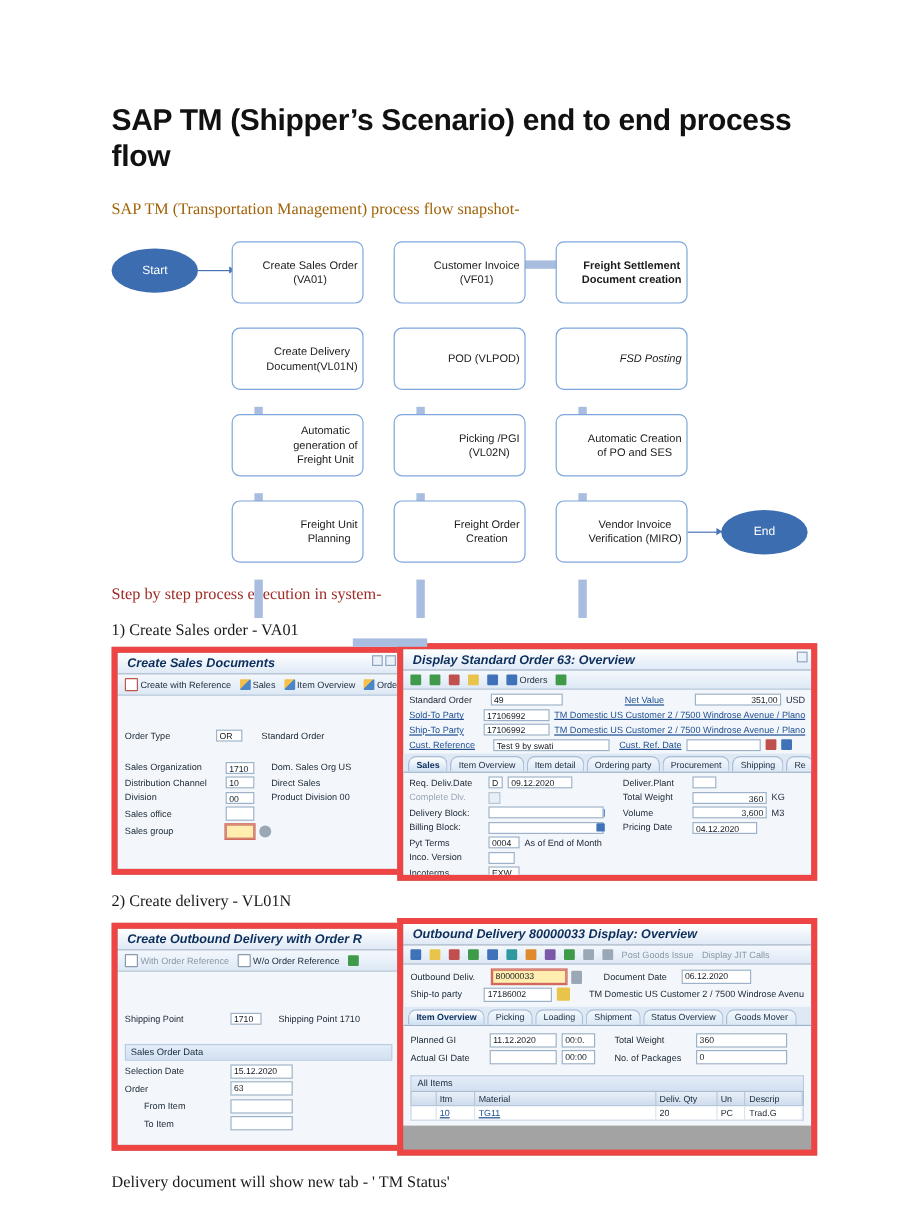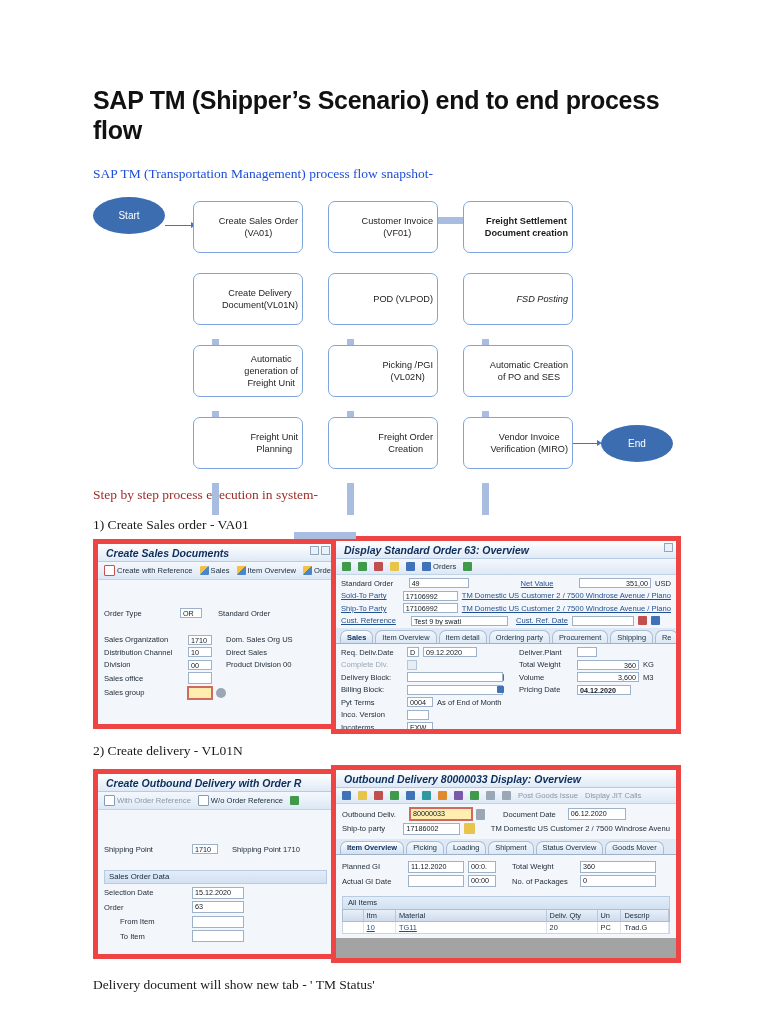--- a/index.html
+++ b/index.html
@@ -34,21 +34,21 @@
     font-size: 25px;
     line-height: 1.18;
     letter-spacing: -0.3px;
     color: #111111;
     margin: 0 0 20px 0;
   }
   .lead-text {
     font-family: "Liberation Serif", serif;
     font-size: 13.5px;
     line-height: 1.35;
-    color: #1d4ed8;
+    color: #a16207;
     margin: 0 0 10px 0;
   }
   .section-red {
     font-family: "Liberation Serif", serif;
     font-size: 13.5px;
     font-weight: normal;
     color: #9e2b26;
     margin: 14px 0 14px 0;
   }
   .step-heading {
@@ -289,21 +289,21 @@
       <div class="conn-v" style="left:254px; top:290px; height:32px;"></div>
 
       <div class="conn-v" style="left:389px; top:146px; height:32px;"></div>
       <div class="conn-v" style="left:389px; top:218px; height:32px;"></div>
       <div class="conn-v" style="left:389px; top:290px; height:32px;"></div>
 
       <div class="conn-h" style="left:201px; top:339px; width:62px;"></div>
 
       <div class="conn-h" style="left:336px; top:24px; width:62px;"></div>
 
-      <div class="flow-ellipse" style="left:0px; top:4px; width:72px; height:37px;">
+      <div class="flow-ellipse" style="left:0px; top:14px; width:72px; height:37px;">
         <span>Start</span>
       </div>
       <div class="arrow-line" style="left:72px; top:32px; width:28px;"></div>
       <div class="arrow-head" style="left:98px; top:28.5px;"></div>
 
       <div class="flow-box" style="left:100px; top:8px; width:110px; height:52px;">
         <div>
           <span>Create Sales Order</span><br>
           <span>(VA01)</span>
         </div>
@@ -557,21 +557,21 @@
                 <span class="fbox right" style="width:62px;">360</span>
                 <span class="ftext">KG</span>
               </div>
               <div class="frow">
                 <span class="flab" style="width:54px;">Volume</span>
                 <span class="fbox right" style="width:62px;">3,600</span>
                 <span class="ftext">M3</span>
               </div>
               <div class="frow">
                 <span class="flab" style="width:54px;">Pricing Date</span>
-                <span class="fbox" style="width:54px;font-weight:bold;">04.12.2020</span>
+                <span class="fbox" style="width:54px;">04.12.2020</span>
               </div>
             </div>
           </div>
 
         </div>
       </div>
     </div>
 
     <p class="step-heading" style="margin-top:6px;">2) Create delivery - VL01N</p>
 

